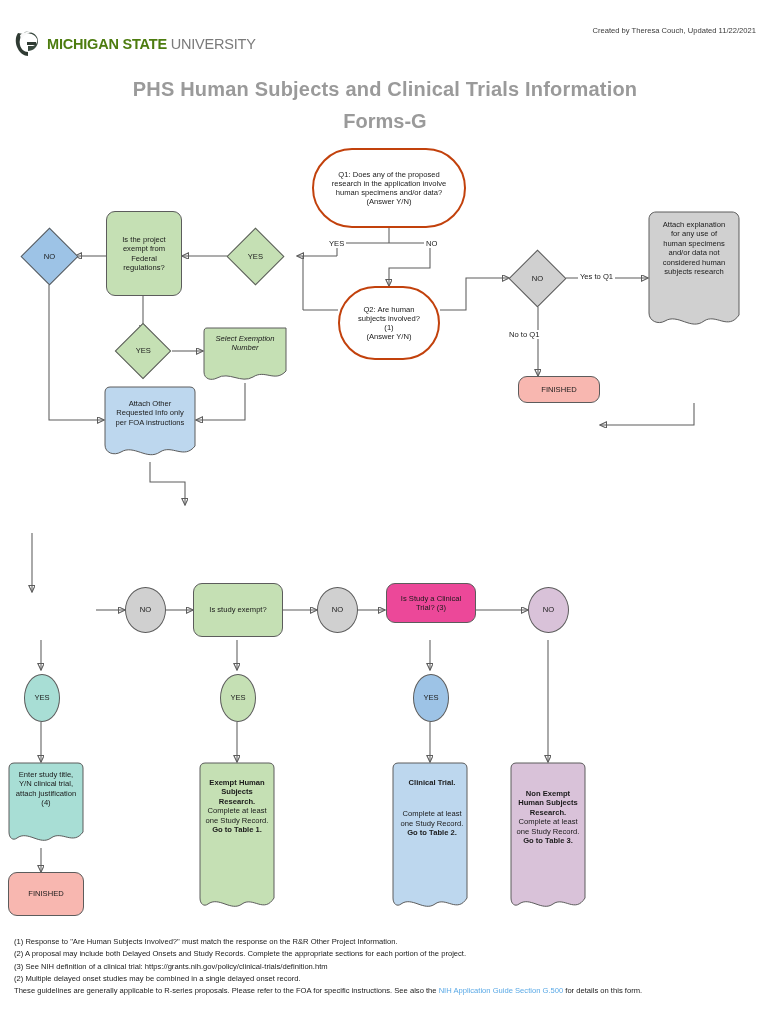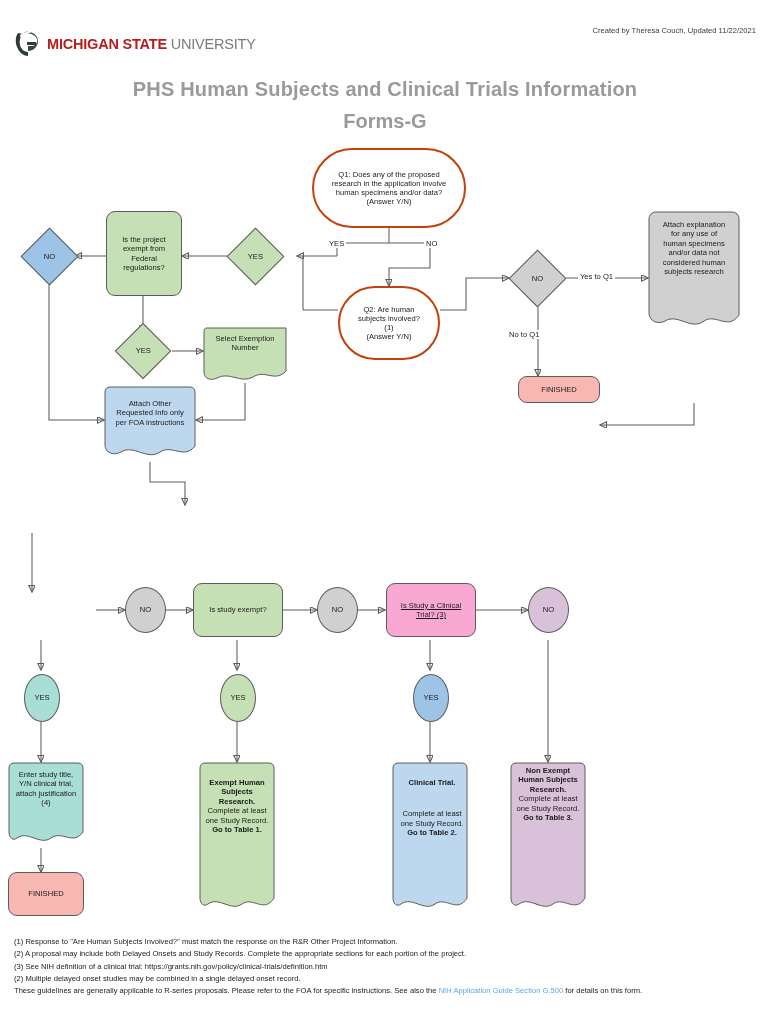--- a/index.html
+++ b/index.html
@@ -7,21 +7,21 @@
     width:770px;height:1024px;position:relative;overflow:hidden;
     font-family:"Liberation Sans", sans-serif;
     color:#1a1a1a;
   }
   #stage{position:absolute;inset:0;}
 
   
   .msu-logo{position:absolute;left:14px;top:30px;display:flex;align-items:center;gap:7px;}
   .helmet{width:26px;height:28px;display:block;}
   .msu-word{font-size:14.5px;letter-spacing:-0.2px;white-space:nowrap;}
-  .msu-word b{font-weight:bold;color:#b91c1c;}
+  .msu-word b{font-weight:bold;color:#4d7c0f;}
   .msu-word span{font-weight:normal;color:#7a7a7a;margin-top:7px;}
 
   .credit{position:absolute;right:14px;top:26px;font-size:7.6px;color:#3a3a3a;white-space:nowrap;}
 
   .title{position:absolute;left:0;right:0;top:78px;text-align:center;
     font-size:20px;font-weight:bold;color:#9a9a9a;letter-spacing:.2px;}
   .subtitle{position:absolute;left:0;right:0;top:110px;text-align:center;
     font-size:20px;font-weight:bold;color:#9a9a9a;}
 
   
@@ -174,21 +174,21 @@
   </div>
 
   <div class="node diamond fs75" style="left:29px;top:236px;width:41px;height:41px;background:#9dc3e6;">
     <span class="t">NO</span>
   </div>
 
   <div class="node diamond fs75" style="left:123px;top:331px;width:40px;height:40px;background:#c5e0b4;">
     <span class="t">YES</span>
   </div>
 
-  <div class="docshape" style="left:203px;top:327px;width:84px;height:56px;">
+  <div class="docshape" style="left:203px;top:327px;width:84px;height:56px;font-style:italic;">
     <svg width="84" height="56" viewBox="0 0 84 56">
       <path d="M4,1 L80,1 L83,1 L83,44 C72,56 62,42 50,50 C38,57 26,44 14,51 C8,54 1,52 1,45 L1,5 C1,2 2,1 4,1 Z" fill="#c5e0b4" stroke="#5c5c5c" stroke-width="1"></path>
     </svg>
     <div class="label fs75" style="white-space:pre-line;">Select Exemption
 Number</div>
   </div>
 
   <div class="docshape" style="left:104px;top:386px;width:92px;height:76px;">
     <svg width="92" height="76" viewBox="0 0 92 76">
       <path d="M6,1 L86,1 C89,1 91,3 91,6 L91,60 C80,74 68,58 56,66 C43,75 30,58 17,66 C10,70 1,67 1,59 L1,6 C1,3 3,1 6,1 Z" fill="#bdd7ee" stroke="#5c5c5c" stroke-width="1"></path>
@@ -227,21 +227,21 @@
   </div>
 
   <div class="node rrect fs75" style="left:193px;top:583px;width:90px;height:54px;background:#c5e0b4;">
     <span class="t">Is study exempt?</span>
   </div>
 
   <div class="node ellipse fs75" style="left:317px;top:587px;width:41px;height:46px;background:#d0d0d0;">
     <span class="t">NO</span>
   </div>
 
-  <div class="node rrect fs75" style="left:386px;top:583px;width:90px;height:54px;background:#f9a8d4;text-decoration:underline;">
+  <div class="node rrect fs75" style="left:386px;top:583px;width:90px;height:40px;background:#ec4899;">
     <span class="t">Is Study a Clinical
 Trial? (3)</span>
   </div>
 
   <div class="node ellipse fs75" style="left:528px;top:587px;width:41px;height:46px;background:#d9c2d9;">
     <span class="t">NO</span>
   </div>
 
   <div class="node ellipse fs75" style="left:24px;top:674px;width:36px;height:48px;background:#a8ded5;">
     <span class="t">YES</span>
@@ -290,21 +290,21 @@
       <span style="white-space:pre-line;display:block;margin-top:22px;">Complete at least
 one Study Record.</span>
       <span class="bold" style="display:block;">Go to Table 2.</span>
     </div>
   </div>
 
   <div class="docshape" style="left:510px;top:762px;width:76px;height:154px;">
     <svg width="76" height="154" viewBox="0 0 76 154">
       <path d="M6,1 L70,1 C73,1 75,3 75,6 L75,136 C65,152 54,134 43,142 C32,150 20,134 9,142 C5,145 1,142 1,136 L1,6 C1,3 3,1 6,1 Z" fill="#d9c2d9" stroke="#5c5c5c" stroke-width="1"></path>
     </svg>
-    <div class="label fs75" style="padding-top:4px;">
+    <div class="label fs75" style="padding-top:27px;">
       <span class="bold" style="white-space:pre-line;display:block;">Non Exempt
 Human Subjects
 Research.</span>
       <span style="white-space:pre-line;display:block;">Complete at least
 one Study Record.</span>
       <span class="bold" style="display:block;">Go to Table 3.</span>
     </div>
   </div>
 
   <div class="notes">

